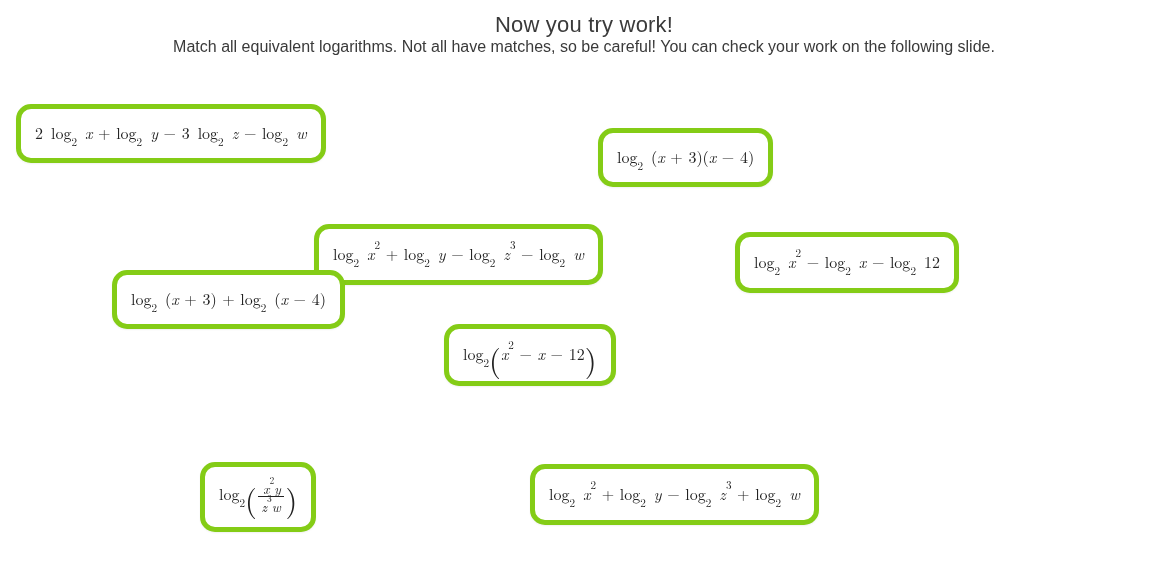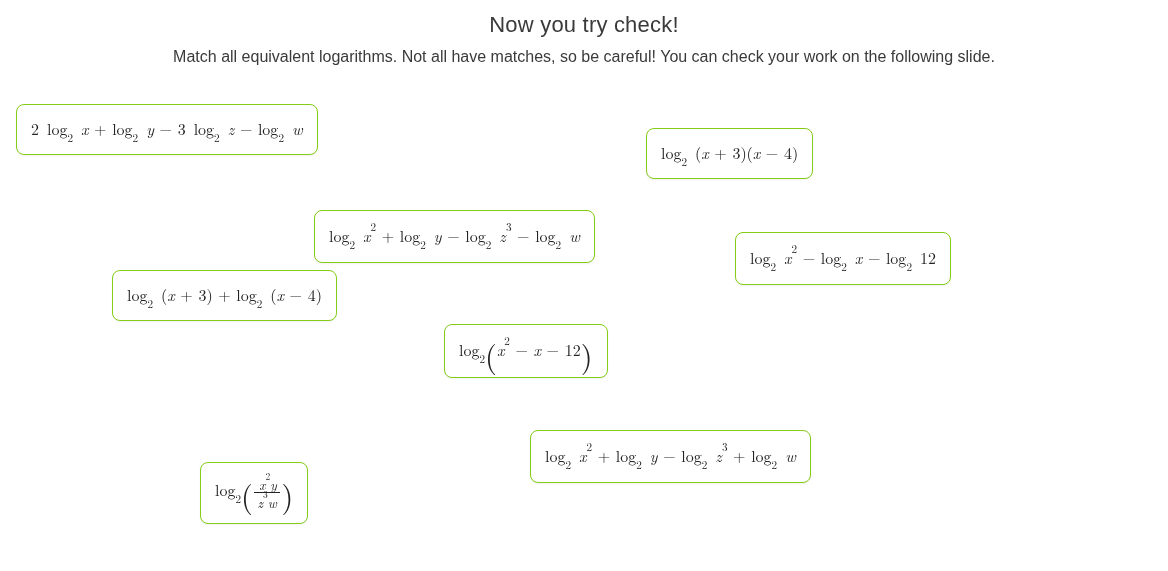--- a/index.html
+++ b/index.html
@@ -1,57 +1,57 @@
 <!DOCTYPE html>
 <html><head>
 <meta charset="utf-8">
 <style>
   html,body{margin:0;padding:0;width:1168px;height:571px;background:#fff;font-family:"Helvetica Neue",Arial,sans-serif;color:#333;overflow:hidden}
   .title{width:100%;text-align:center;font-size:22px;letter-spacing:.2px;color:#3a3a3a;padding-top:12px}
-  .subtitle{width:100%;text-align:center;font-size:16px;color:#3a3a3a;margin-top:10px}
-  .card{position:absolute;border:1px solid #84cc16;border-radius:8px;background:#fff;padding:12px 14px;box-shadow:0 1px 2px rgba(0,0,0,.06);font-family:"Latin Modern Roman","Cambria","Georgia",serif;font-size:16px;color:#222;white-space:nowrap;cursor:move}
+  .subtitle{width:100%;text-align:center;font-size:16px;color:#3a3a3a;}
+  .card{position:absolute;border:5px solid #84cc16;border-radius:15px;background:#fff;padding:12px 14px;box-shadow:0 1px 2px rgba(0,0,0,.06);font-family:"Latin Modern Roman","Cambria","Georgia",serif;font-size:16px;color:#222;white-space:nowrap;cursor:move}
   .m{font-family:"Latin Modern Roman","Cambria","Georgia",serif}
   sub{font-size:.7em;position:relative;top:.25em}
   sup{font-size:.7em;position:relative;top:-.45em}
   .it{font-style:italic}
   .op{font-style:normal;margin:0 .35em}
   .frac{display:inline-block;vertical-align:middle;text-align:right;margin:0 .1em}
   .frac .num{display:block;border-bottom:1px solid #222;padding:0 3px;font-size:.85em;line-height:1.1}
   .frac .den{display:block;padding:0 3px;font-size:.85em;line-height:1.1}
   .big{font-size:1.9em;line-height:.7;vertical-align:-.35em;font-weight:300}
 </style>
 </head>
 <body>
 
-<div class="title">Now you try check!</div>
+<div class="title">Now you try work!</div>
 <div class="subtitle">Match all equivalent logarithms.  Not all have matches, so be careful! You can check your work on the following slide.</div>
 
 <div class="card m" style="left:16px;top:104px" title="2 log_2 x + log_2 y - 3 log_2 z - log_2 w">
   2&nbsp;log<sub>2</sub>&nbsp;<span class="it">x</span><span class="op">+</span>log<sub>2</sub>&nbsp;<span class="it">y</span><span class="op">−</span>3&nbsp;log<sub>2</sub>&nbsp;<span class="it">z</span><span class="op">−</span>log<sub>2</sub>&nbsp;<span class="it">w</span>
 </div>
 
-<div class="card m" style="left:646px;top:128px" title="log_2 (x+3)(x-4)">
+<div class="card m" style="left:598px;top:128px" title="log_2 (x+3)(x-4)">
   log<sub>2</sub>&nbsp;(<span class="it">x</span><span class="op">+</span>3)(<span class="it">x</span><span class="op">−</span>4)
 </div>
 
-<div class="card m" style="left:314px;top:210px" title="log_2 x^2 + log_2 y - log_2 z^3 - log_2 w">
+<div class="card m" style="left:314px;top:224px" title="log_2 x^2 + log_2 y - log_2 z^3 - log_2 w">
   log<sub>2</sub>&nbsp;<span class="it">x</span><sup>2</sup><span class="op">+</span>log<sub>2</sub>&nbsp;<span class="it">y</span><span class="op">−</span>log<sub>2</sub>&nbsp;<span class="it">z</span><sup>3</sup><span class="op">−</span>log<sub>2</sub>&nbsp;<span class="it">w</span>
 </div>
 
 <div class="card m" style="left:112px;top:270px" title="log_2 (x+3) + log_2 (x-4)">
   log<sub>2</sub>&nbsp;(<span class="it">x</span><span class="op">+</span>3)<span class="op">+</span>log<sub>2</sub>&nbsp;(<span class="it">x</span><span class="op">−</span>4)
 </div>
 
 <div class="card m" style="left:735px;top:232px" title="log_2 x^2 - log_2 x - log_2 12">
   log<sub>2</sub>&nbsp;<span class="it">x</span><sup>2</sup><span class="op">−</span>log<sub>2</sub>&nbsp;<span class="it">x</span><span class="op">−</span>log<sub>2</sub>&nbsp;12
 </div>
 
 <div class="card m" style="left:444px;top:324px" title="log_2 (x^2 - x - 12)">
   log<sub>2</sub><span class="big">(</span><span class="it">x</span><sup>2</sup><span class="op">−</span><span class="it">x</span><span class="op">−</span>12<span class="big">)</span>
 </div>
 
 <div class="card m" style="left:200px;top:462px" title="log_2 ( x^2 y / (z^3 w) )">
   log<sub>2</sub><span class="big">(</span><span class="frac"><span class="num"><span class="it">x</span><sup>2</sup><span class="it">y</span></span><span class="den"><span class="it">z</span><sup>3</sup><span class="it">w</span></span></span><span class="big">)</span>
 </div>
 
-<div class="card m" style="left:530px;top:430px" title="log_2 x^2 + log_2 y - log_2 z^3 + log_2 w">
+<div class="card m" style="left:530px;top:464px" title="log_2 x^2 + log_2 y - log_2 z^3 + log_2 w">
   log<sub>2</sub>&nbsp;<span class="it">x</span><sup>2</sup><span class="op">+</span>log<sub>2</sub>&nbsp;<span class="it">y</span><span class="op">−</span>log<sub>2</sub>&nbsp;<span class="it">z</span><sup>3</sup><span class="op">+</span>log<sub>2</sub>&nbsp;<span class="it">w</span>
 </div>
 
 </body></html>

